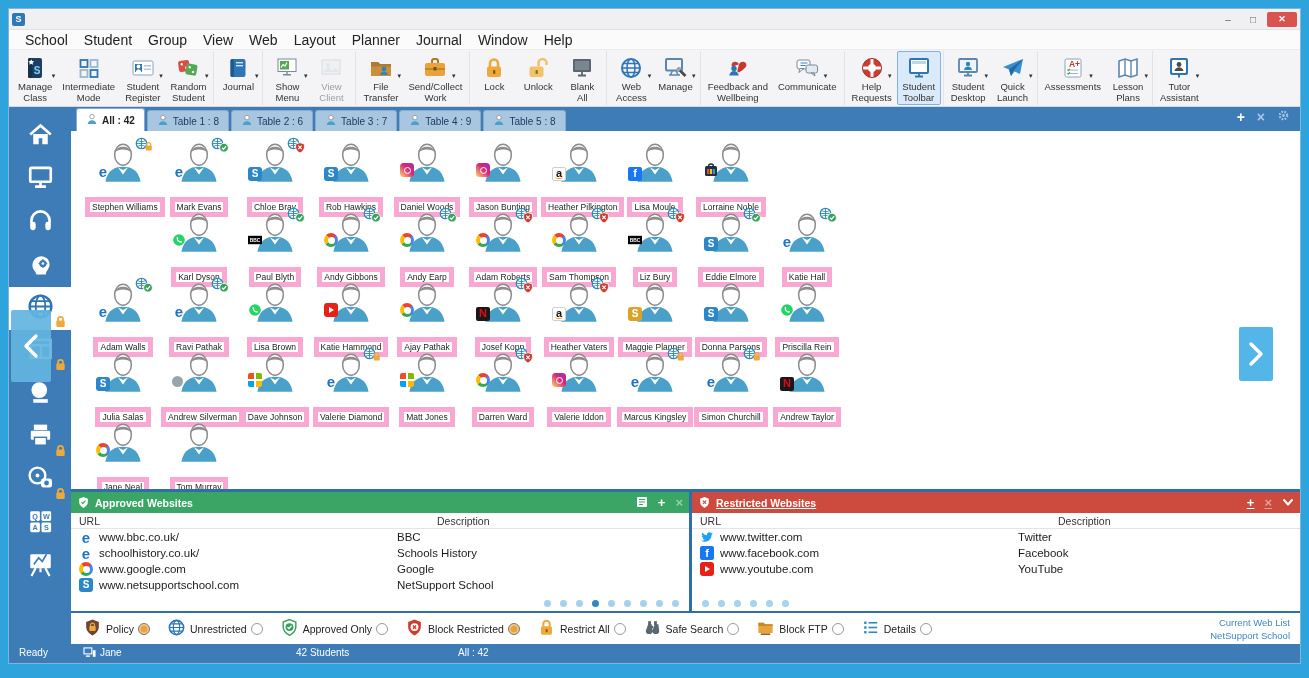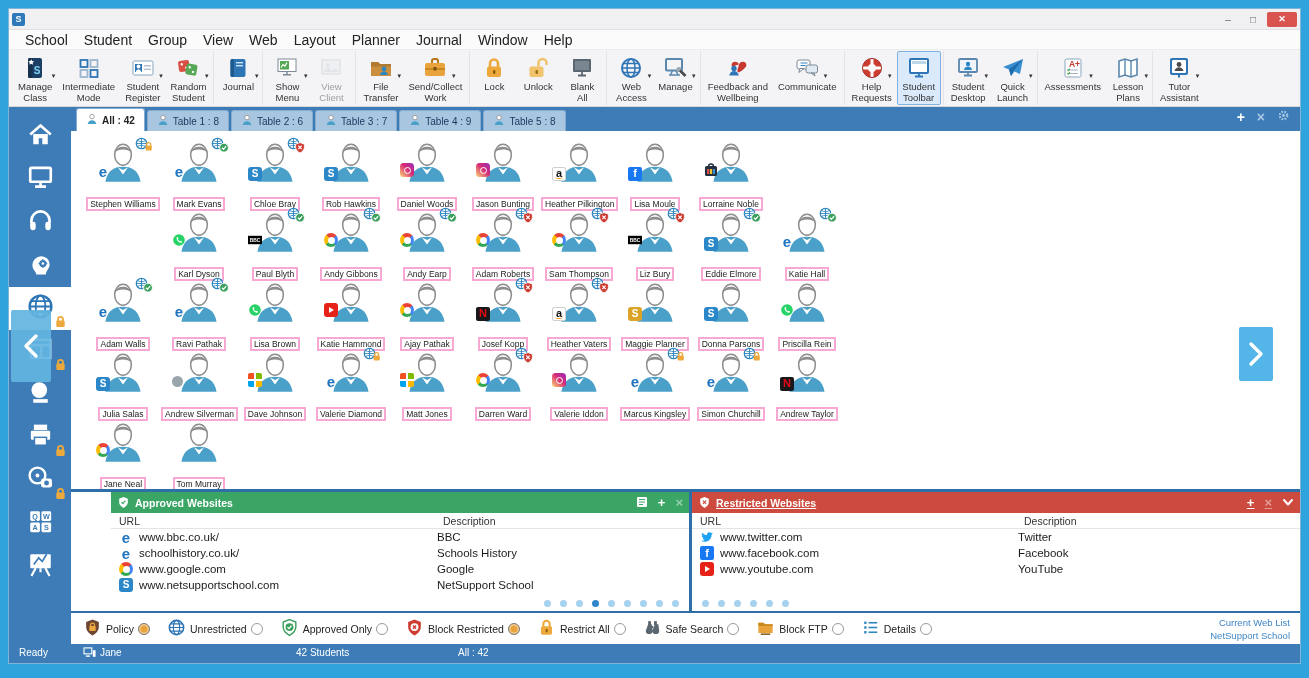--- a/index.html
+++ b/index.html
@@ -49,21 +49,21 @@
   .tact{color:#fff;font-size:14px;font-weight:bold;line-height:1;}
   .tact.dim{color:#a8c8e4;}
   .tact svg{width:13px;height:13px;}
 
   .canvas{flex:1;background:#fff;position:relative;overflow:hidden;}
   .student{position:absolute;width:76px;text-align:center;}
   .avatar-wrap{position:relative;width:44px;height:40px;margin:0 auto;}
   .app-badge{position:absolute;left:-5px;bottom:0;}
   .web-badge{position:absolute;right:-8px;top:-4px;width:18px;height:16px;}
   .web-badge svg{width:18px;height:16px;}
-  .sname{display:inline-block;border:2px solid #f9a8d4;background:#fff;font-size:8.5px;padding:0 2px;margin-top:16px;white-space:nowrap;color:#222;}
+  .sname{display:inline-block;border:5px solid #f9a8d4;background:#fff;font-size:8.5px;padding:0 2px;margin-top:16px;white-space:nowrap;color:#222;}
 
   
   .fav{width:14px;height:14px;display:inline-flex;align-items:center;justify-content:center;border-radius:2px;font-weight:bold;position:relative;font-size:10px;line-height:1;flex:0 0 auto;}
   .fav svg{width:14px;height:14px;}
   .fav-edge{color:#1f74c0;font-size:15px;font-weight:bold;background:transparent;}
   .fav-google{background:conic-gradient(from -40deg,#ea4335 0 90deg,#4285f4 90deg 180deg,#34a853 180deg 270deg,#fbbc05 270deg 360deg);border-radius:50%;}
   .fav-google::after{content:"";position:absolute;inset:3.5px;background:#fff;border-radius:50%;}
   .fav-insta{background:linear-gradient(45deg,#feda75,#d62976 55%,#962fbf);border-radius:3.5px;}
   .fav-insta::after{content:"";position:absolute;inset:3.5px;border:1.5px solid #fff;border-radius:50%;}
   .fav-amazon{background:#fff;border:1px solid #cfcfcf;color:#111;font-size:11px;border-radius:2px;}
@@ -78,32 +78,32 @@
   .fav-gray{background:#9aa4ab;border-radius:50%;width:11px;height:11px;}
 
   
   .nav-left{position:absolute;left:2px;top:203px;width:40px;height:72px;background:rgba(98,180,224,.92);border-radius:2px;display:flex;align-items:center;justify-content:center;z-index:5;}
   .nav-right{position:absolute;right:27px;top:196px;width:34px;height:54px;background:#54b6e8;border-radius:2px;display:flex;align-items:center;justify-content:center;z-index:5;}
   .nav-left svg,.nav-right svg{width:18px;height:26px;}
 
   
   .panels-row{height:122px;display:flex;border-top:3px solid #2f6fa8;flex:0 0 auto;}
   .panel{display:flex;flex-direction:column;position:relative;background:#fff;min-width:0;}
-  .panel.approved{width:618px;flex:0 0 auto;padding-left:40px;}
+  .panel.approved{width:618px;flex:0 0 auto;}
   .panel.restricted{flex:1;border-left:3px solid #2f6fa8;}
   .phead{height:21px;display:flex;align-items:center;padding:0 6px;color:#fff;font-size:10.5px;font-weight:bold;gap:5px;flex:0 0 auto;}
   .phead.green{background:#3ba566;}
   .phead.red{background:#cc4b3e;text-decoration:underline;}
   .phead svg{width:13px;height:13px;}
   .phead-actions{margin-left:auto;display:flex;gap:10px;align-items:center;}
   .pact{color:#fff;font-size:13px;font-weight:bold;line-height:1;}
   .pact.dim{opacity:.45;}
   .pact svg{width:12px;height:12px;}
   .pcols{display:flex;font-size:10.5px;color:#333;padding:2px 8px 1px 8px;border-bottom:1px solid #e4e4e4;}
-  .col-url{width:324px;}
+  .col-url{width:358px;}
   .col-desc{flex:1;}
   .prow{display:flex;align-items:center;padding:1px 8px;font-size:11.5px;color:#1c1c1c;}
   .purl{width:318px;display:flex;gap:6px;align-items:center;}
   .pdesc{flex:1;}
   .pdots{position:absolute;bottom:4px;display:flex;gap:9px;}
   .pdots.right{right:10px;}
   .pdots.left{left:10px;}
   .dot{width:7px;height:7px;border-radius:50%;background:#a5d2ef;}
   .dot.on{background:#2f86c8;}
 

